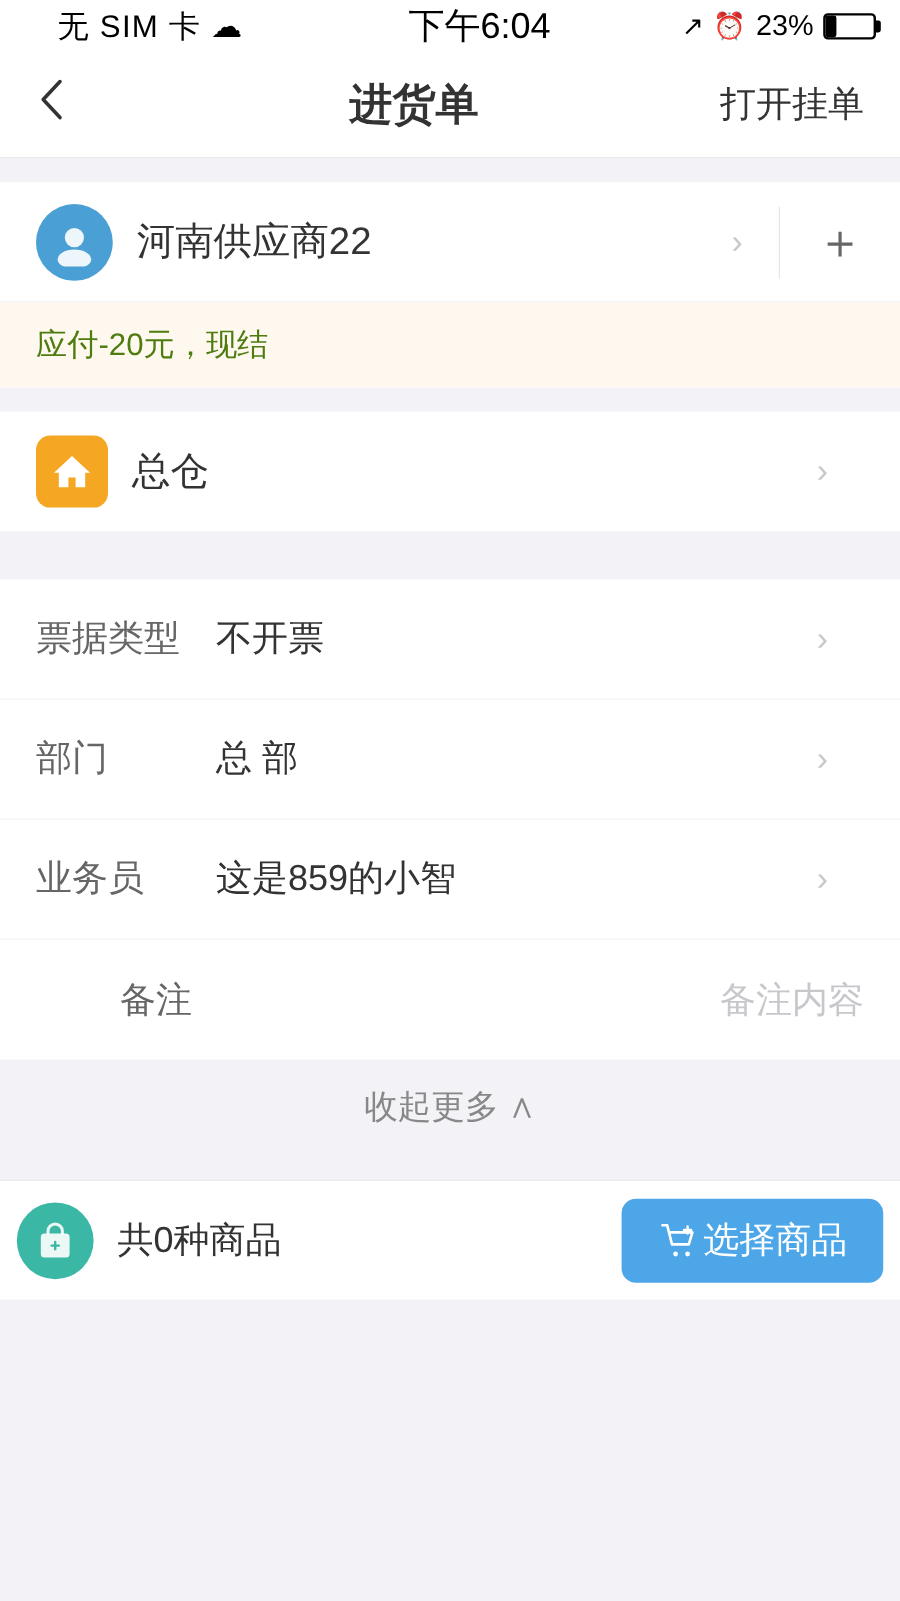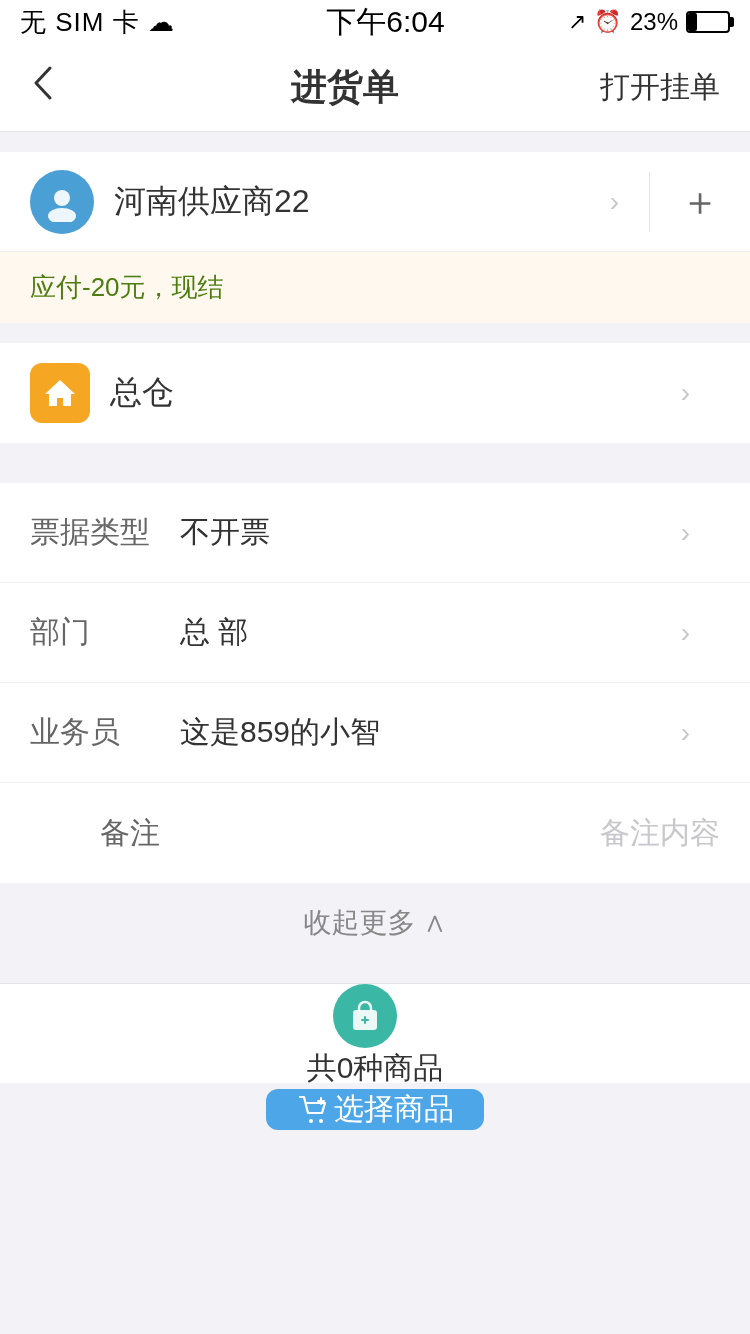--- a/index.html
+++ b/index.html
@@ -20,20 +20,21 @@
       display: flex;
       align-items: center;
       justify-content: space-between;
       padding: 0 20px;
       font-size: 28px;
     }
     .status-left {
       font-size: 26px;
       color: #000;
       letter-spacing: 1px;
+      margin-left: 28px;
     }
     .status-center {
       font-size: 30px;
       color: #000;
       font-weight: 500;
       margin-left: 28px;
     }
     .status-right {
       display: flex;
       align-items: center;
@@ -240,24 +241,23 @@
       font-size: 28px;
       color: #888;
     }
 
     
     .bottom-bar {
       background: #fff;
       height: 100px;
       display: flex;
       align-items: center;
-      padding: 0 40px;
+      padding: 0 14px;
       margin-top: 0;
       border-top: 1px solid #e5e5e5;
-      flex-direction: column;
     }
     .product-icon-wrap {
       width: 64px;
       height: 64px;
       border-radius: 50%;
       background: #3ab7a5;
       display: flex;
       align-items: center;
       justify-content: center;
       margin-right: 20px;

